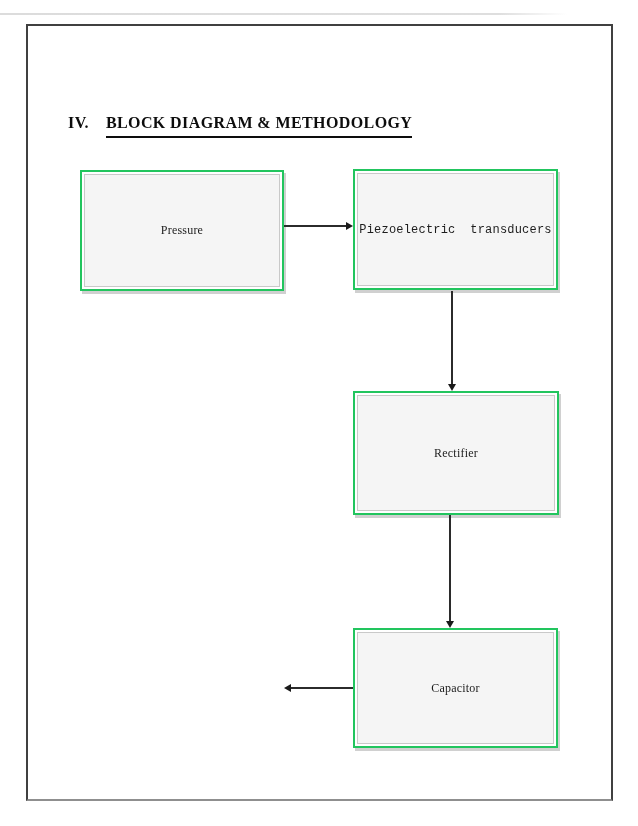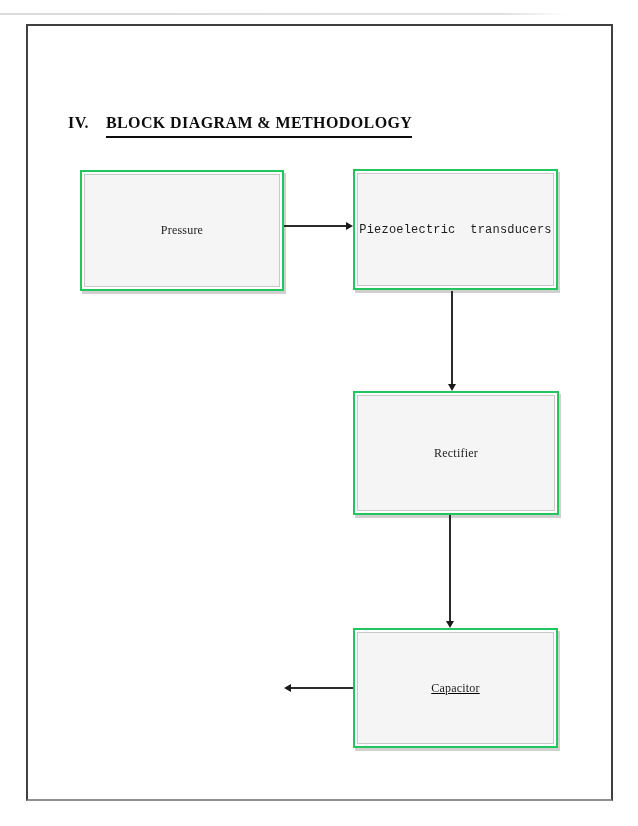--- a/index.html
+++ b/index.html
@@ -68,21 +68,21 @@
     font-size: 12px;
     letter-spacing: 0.2px;
     color: #1c1c1c;
     white-space: pre;
   }
 
   #box-pressure   { left: 80px;  top: 170px; width: 204px; height: 121px; }
   #box-piezo      { left: 353px; top: 169px; width: 205px; height: 121px; font-family: Liberation Mono, monospace; }
   #box-rectifier  { left: 353px; top: 391px; width: 206px; height: 124px; }
   #box-load       { left: 79px;  top: 631px; width: 208px; height: 121px; }
-  #box-capacitor  { left: 353px; top: 628px; width: 205px; height: 120px; text-decoration: underline; }
+  #box-capacitor  { left: 353px; top: 628px; width: 205px; height: 120px; }
 
   
   .arrow { position: absolute; }
   .arrow .line { position: absolute; background: #2b2b2b; }
   .arrow .head { position: absolute; width: 0; height: 0; }
 
   .arrow.h { height: 8px; }
   .arrow.h .line { top: 3.3px; height: 1.4px; }
   .arrow.v { width: 8px; }
   .arrow.v .line { left: 3.3px; width: 1.4px; }

